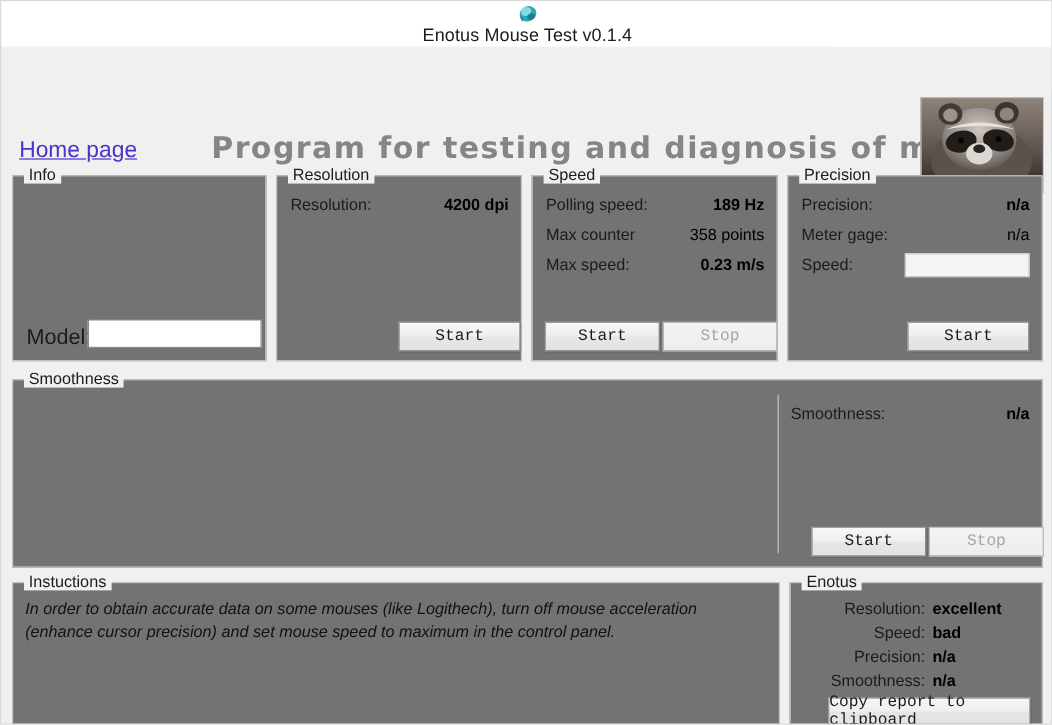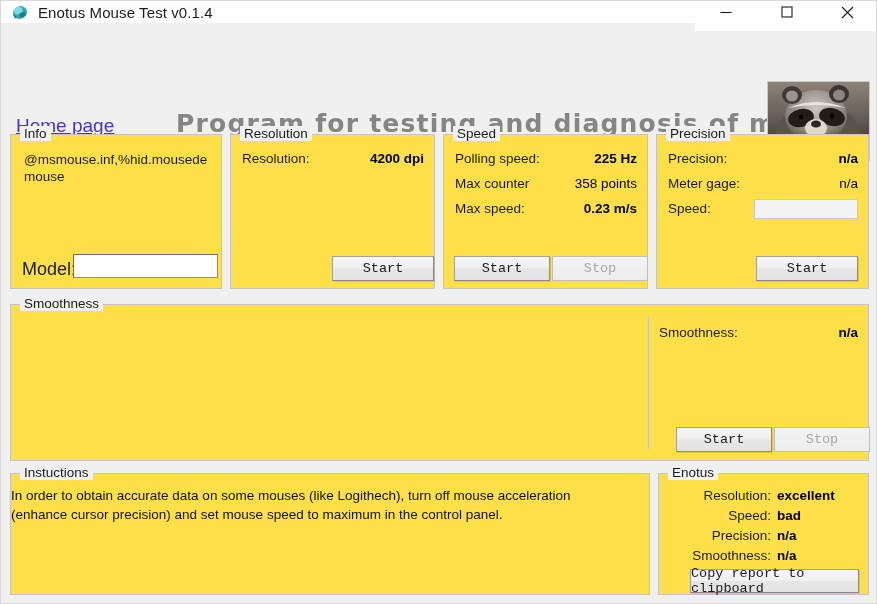--- a/index.html
+++ b/index.html
@@ -18,25 +18,26 @@
     overflow: hidden;
     box-sizing: border-box;
     border: 1px solid #d9d9d9;
   }
 
   
   .titlebar {
     position: absolute;
     left: 0; top: 0;
     width: 877px;
-    height: 22px;
+    height: 38px;
     background: #ffffff;
     display: flex;
     align-items: center;
     box-sizing: border-box;
+    flex-direction: column;
   }
   .title-icon {
     width: 20px;
     height: 20px;
     margin-left: 9px;
     margin-right: 8px;
     flex: 0 0 auto;
   }
   .title-text {
     font-size: 15px;
@@ -98,22 +99,23 @@
     background: #6d6360;
     border: 1px solid #c8c8c8;
     box-sizing: border-box;
   }
   .raccoon svg { display: block; }
 
   
   .group {
     position: absolute;
     border: 1px solid #c4c4c4;
-    background: #fde047;
-    box-sizing: border-box;
+    background: #737373;
+    box-sizing: border-box;
+    margin-top: 12px;
   }
   .group > .legend {
     position: absolute;
     top: -9px;
     left: 9px;
     padding: 0 4px;
     background: #f0f0f0;
     font-size: 13.5px;
     color: #1b1b1b;
     white-space: nowrap;
@@ -209,25 +211,26 @@
     left: 637px;
     top: 12px;
     width: 1px;
     height: 132px;
     background: #c4c4c4;
   }
 
   
   .instr-text {
     position: absolute;
-    left: 0;
+    left: 10px;
     top: 12px;
     width: 612px;
     font-size: 13.5px;
     line-height: 19px;
+    font-style: italic;
     color: #111111;
   }
 
   
   .rating-rows {
     position: absolute;
     left: 8px;
     top: 12px;
     width: 195px;
   }
@@ -326,40 +329,39 @@
 
         <ellipse cx="33" cy="72" rx="10" ry="6" fill="#6b5d56"></ellipse>
         <ellipse cx="62" cy="71" rx="11" ry="6" fill="#7b6c63"></ellipse>
         <rect x="0" y="66" width="101" height="12" fill="#1f1917" opacity="0.55"></rect>
       </svg>
     </div>
   </div>
 
   <div class="group g-info">
     <span class="legend">Info</span>
-    <div class="info-text">@msmouse.inf,%hid.mousede mouse</div>
     <span class="model-label">Model:</span>
     <input class="textbox" type="text" style="left: 62px; top: 119px; width: 145px; height: 24px; font-size: 13px; padding: 0px 4px;" value="">
   </div>
 
   <div class="group g-resolution">
     <span class="legend">Resolution</span>
     <div class="row" style="left:11px; top:16px; width:182px;">
       <span class="lbl">Resolution:</span>
       <span class="val">4200 dpi</span>
     </div>
     <div class="btn" style="left:101px; top:121px; width:102px; height:25px;">Start</div>
   </div>
 
   <div class="group g-speed">
     <span class="legend">Speed</span>
 
     <div class="row" style="left:11px; top:16px; width:182px;">
       <span class="lbl">Polling speed:</span>
-      <span class="val">225 Hz</span>
+      <span class="val">189 Hz</span>
     </div>
     <div class="row" style="left:11px; top:41px; width:182px;">
       <span class="lbl">Max counter</span>
       <span class="val plain">358 points</span>
     </div>
     <div class="row" style="left:11px; top:66px; width:182px;">
       <span class="lbl">Max  speed:</span>
       <span class="val">0.23 m/s</span>
     </div>
 

